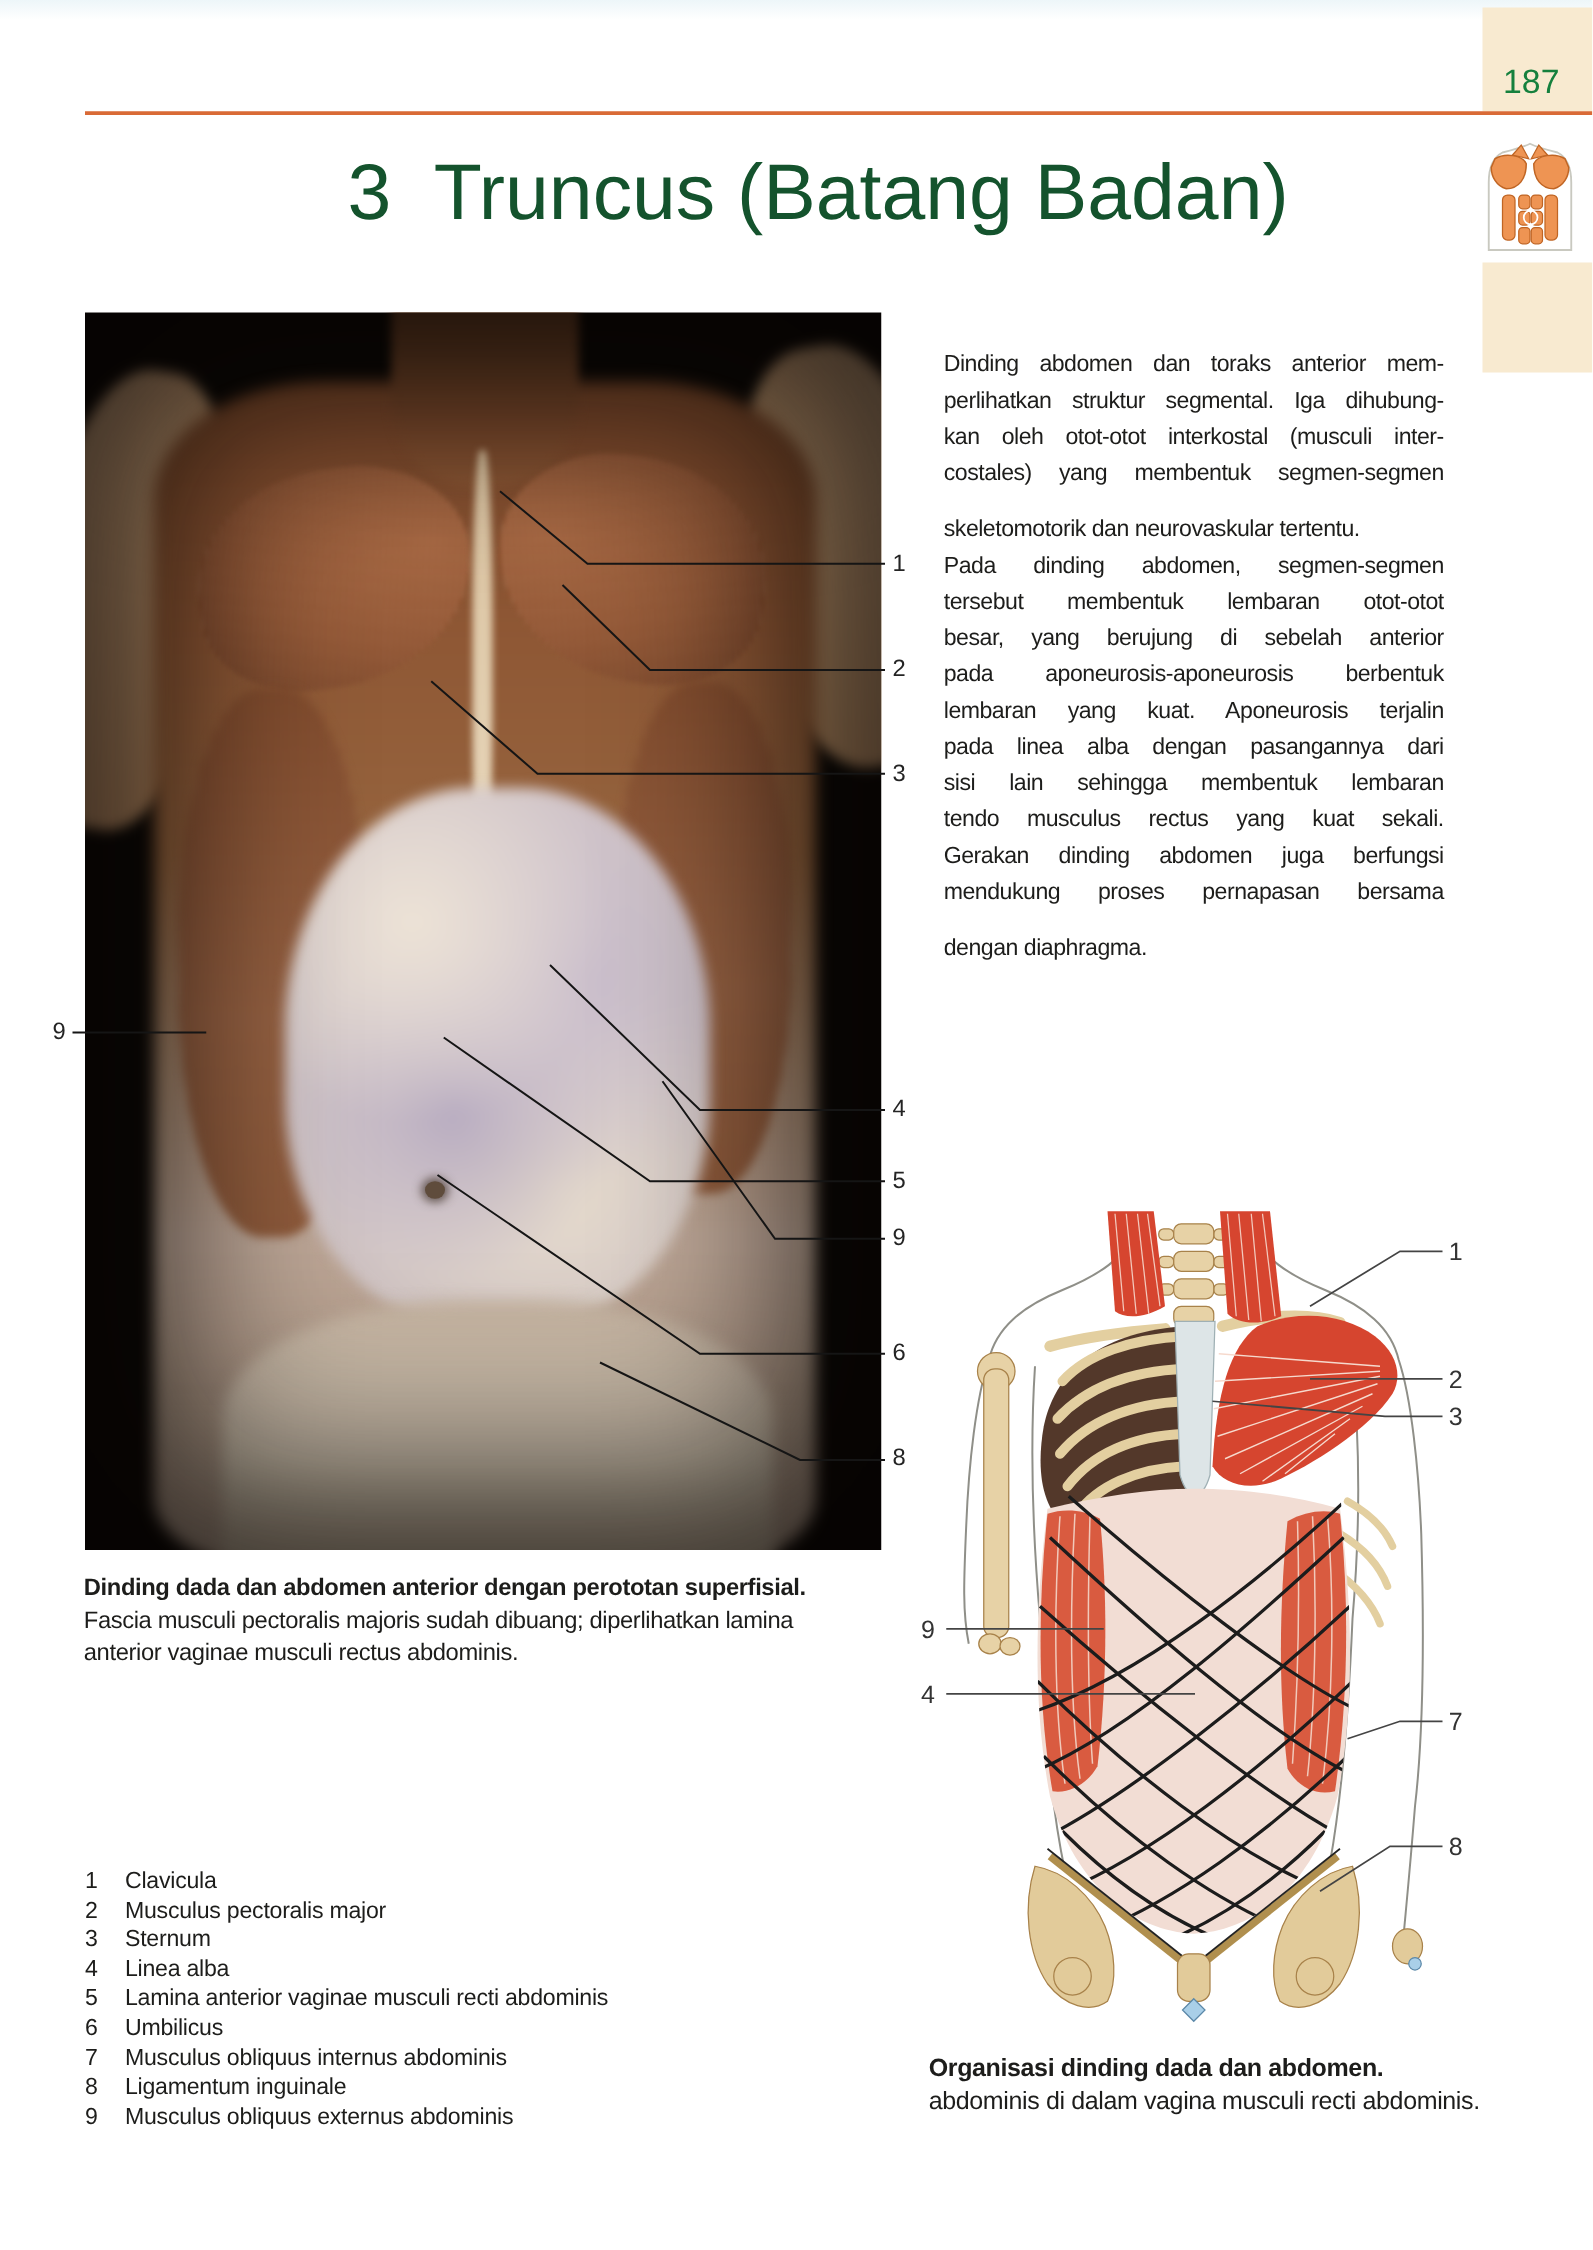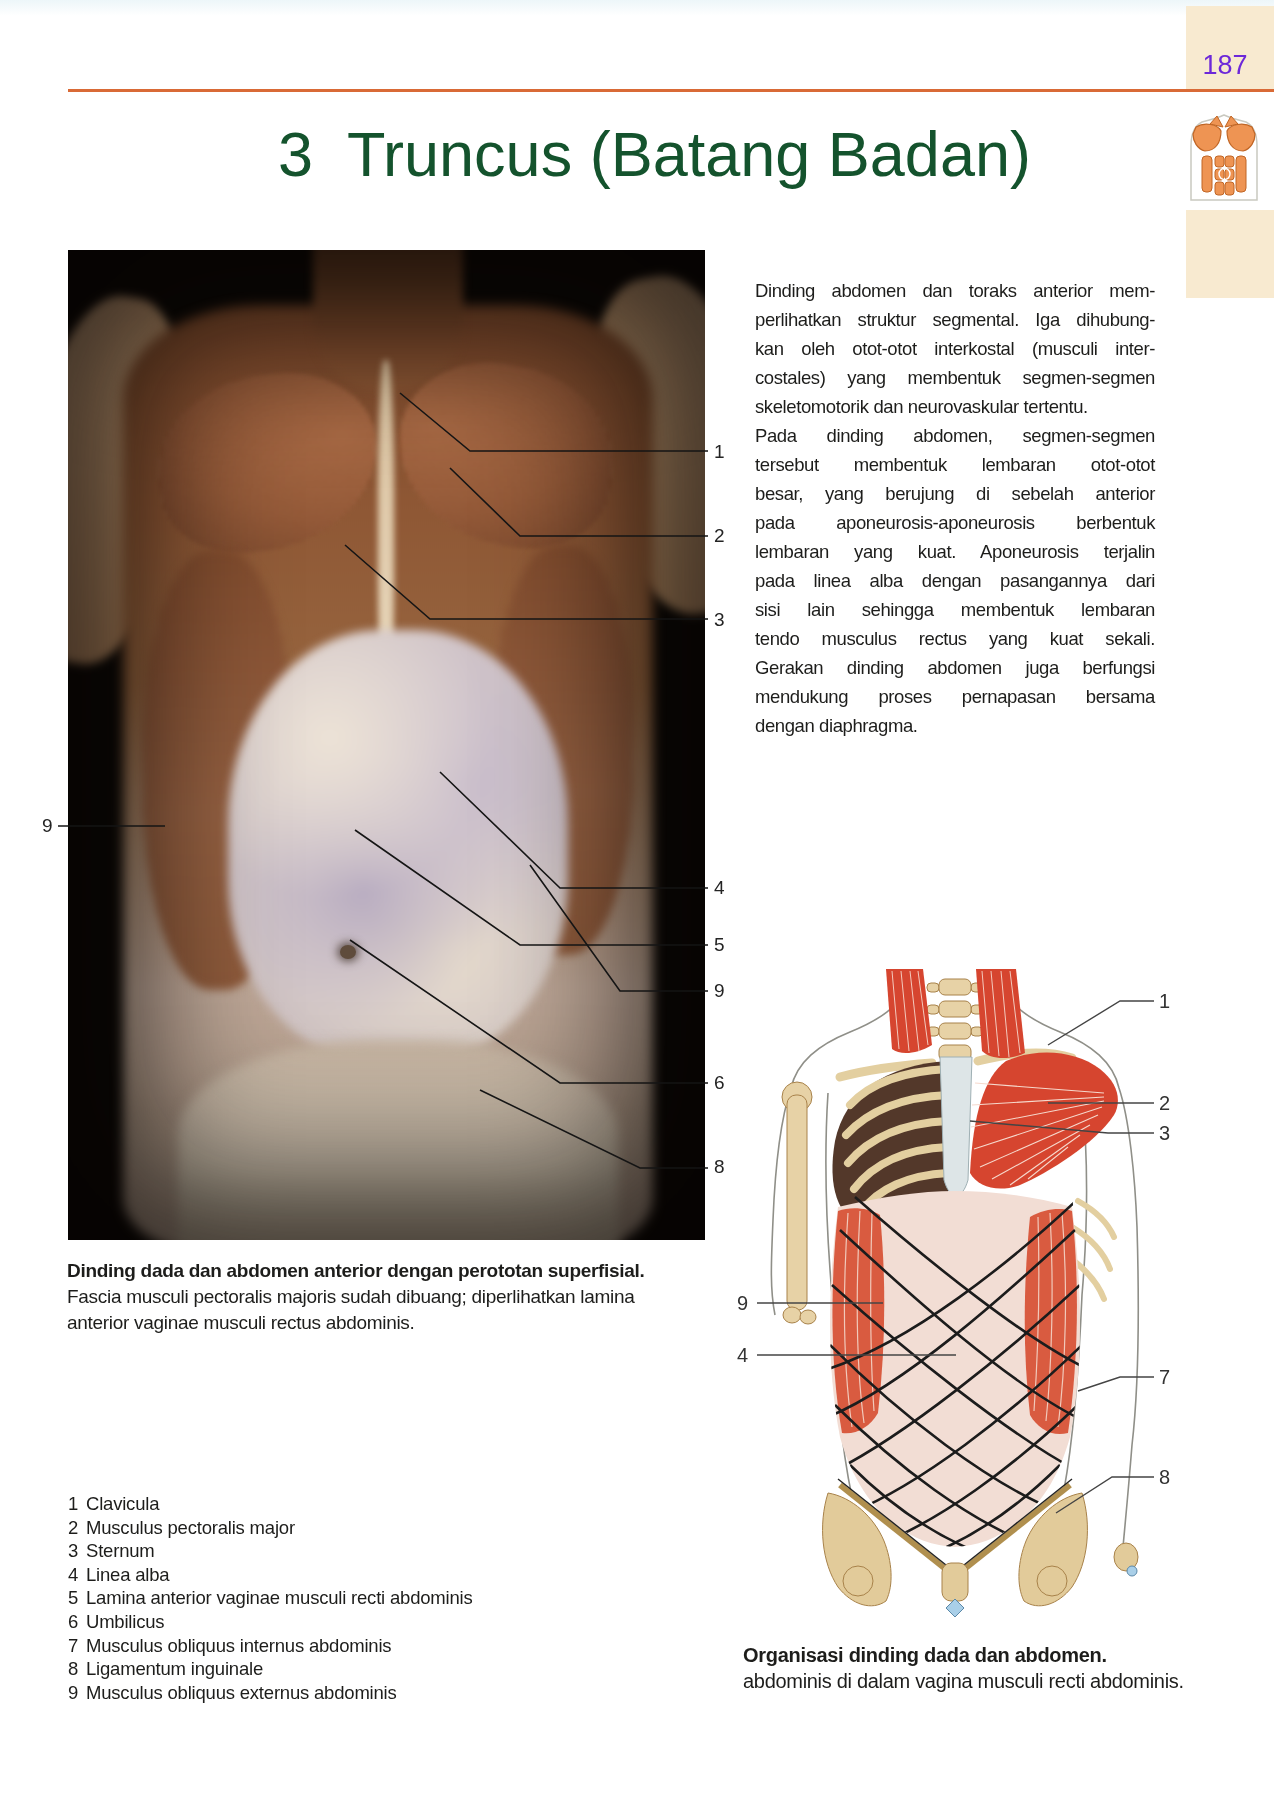--- a/index.html
+++ b/index.html
@@ -6,21 +6,21 @@
   .page{position:relative;width:1274px;height:1800px;background:#fff;overflow:hidden;
         font-family:"Liberation Sans",sans-serif;color:#1d1d1b;}
   .top-tint{position:absolute;left:0;top:0;width:100%;height:16px;
         background:linear-gradient(#edf6f9,#ffffff);}
   
   .rule{position:absolute;left:68px;top:89px;width:1206px;height:3px;background:#d96a36;}
   .block{position:absolute;background:#f8ead0;}
   .block1{left:1186px;top:6px;width:88px;height:83px;}
   .block2{left:1186px;top:210px;width:88px;height:88px;}
   .pagenum{position:absolute;left:1186px;top:50px;width:78px;text-align:center;
-        font-size:27px;color:#6d28d9;}
+        font-size:27px;color:#15803d;}
   .title{position:absolute;left:278px;top:118px;font-size:63px;white-space:pre;
         letter-spacing:0px;color:#14532d;}
   .chapter-icon{position:absolute;left:1188px;top:112px;width:72px;height:92px;}
   
   .photo{position:absolute;left:68px;top:250px;width:637px;height:990px;
         background:#0c0907;overflow:hidden;}
   .photo div{position:absolute;}
   .ph-neck{left:245px;top:-10px;width:150px;height:150px;border-radius:0 0 45% 45%;
         background:linear-gradient(180deg,#5e3a22,#7c4a2c 60%,#8a5634);filter:blur(4px);}
   .ph-torso{left:55px;top:55px;width:530px;height:950px;border-radius:26% 26% 18% 18%/10% 10% 6% 6%;
@@ -57,30 +57,30 @@
   .ph-groin{left:110px;top:790px;width:440px;height:210px;border-radius:45% 45% 0 0;filter:blur(6px);
         background:linear-gradient(180deg,#c4b2a0,#d9ccb8 60%,#cfc0a9);}
   .ph-vig{left:0;top:0;width:637px;height:990px;
         box-shadow:inset 0 0 140px 70px rgba(5,3,2,.75);}
   .leaders{position:absolute;left:40px;top:250px;width:676px;height:990px;pointer-events:none;}
   .callout{position:absolute;font-size:19px;color:#242424;}
   
   .intro{position:absolute;left:755px;top:276px;width:400px;font-size:18.5px;
         line-height:29px;letter-spacing:-0.4px;color:#1d1d1b;}
   .intro .ln{text-align:justify;text-align-last:justify;white-space:nowrap;}
-  .intro .ln.short{text-align-last:left;}
+  .intro .ln.short{text-align-last:left;margin-top:16px;}
   
   .photo-caption{position:absolute;left:67px;top:1258px;font-size:19px;line-height:26px;
         letter-spacing:-0.3px;white-space:nowrap;}
   .photo-caption .b{font-weight:bold;}
   .legend{position:absolute;left:68px;top:1492px;font-size:18.5px;line-height:23.6px;
         letter-spacing:-0.2px;}
   .legend .row{display:flex;}
   .legend .n{width:18px;flex:none;}
-  .legend .lab{white-space:nowrap;}
+  .legend .lab{margin-left:14px;white-space:nowrap;}
   .fig-caption{position:absolute;left:743px;top:1643px;font-size:20px;line-height:25.5px;
         letter-spacing:-0.3px;white-space:nowrap;}
   .fig-caption .b{font-weight:bold;}
   
   .figure-svg{position:absolute;left:680px;top:965px;width:500px;height:660px;}
   .figure-svg text{font-family:"Liberation Sans",sans-serif;font-size:20px;fill:#333;}
 </style>
 </head>
 <body>
 

